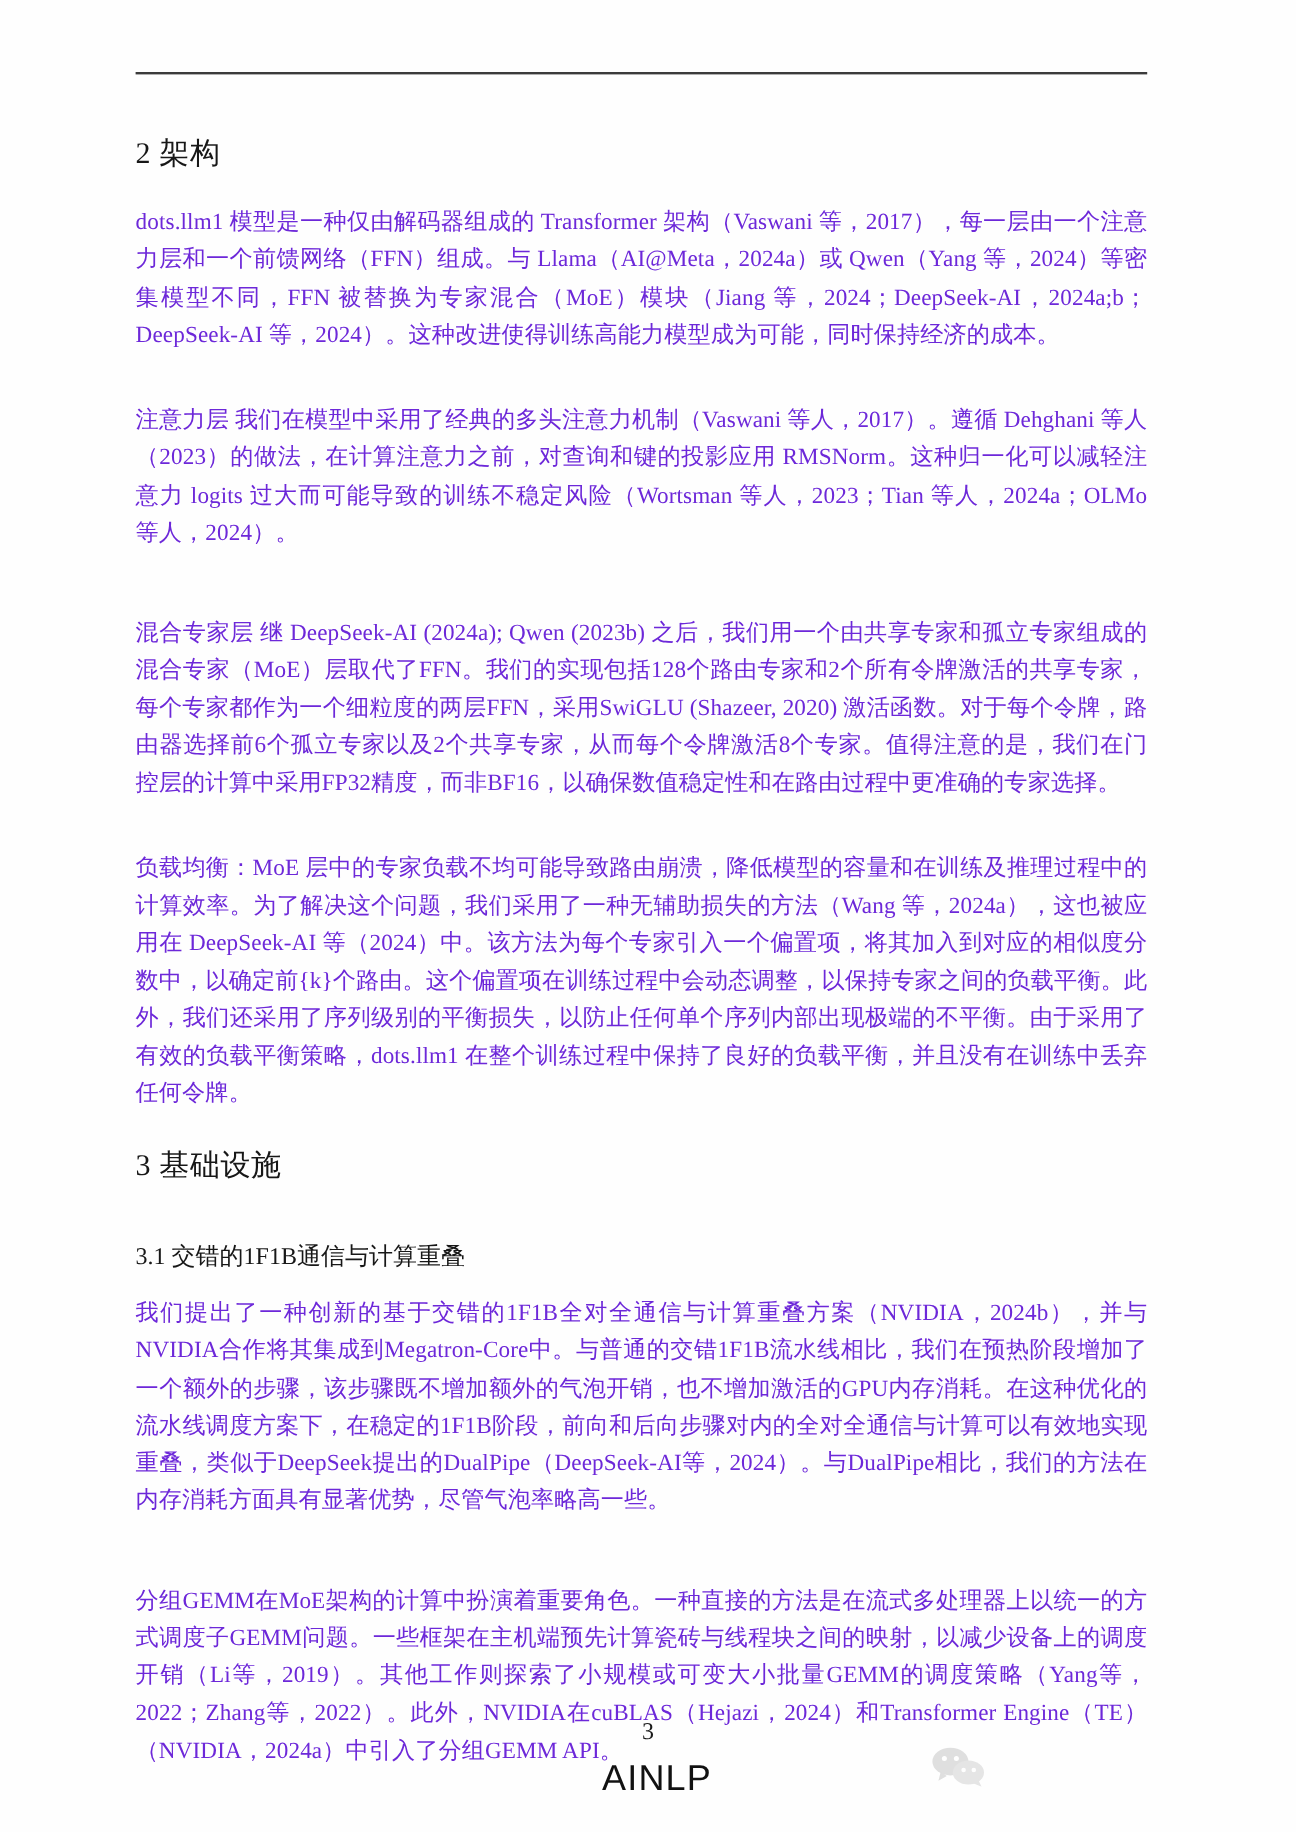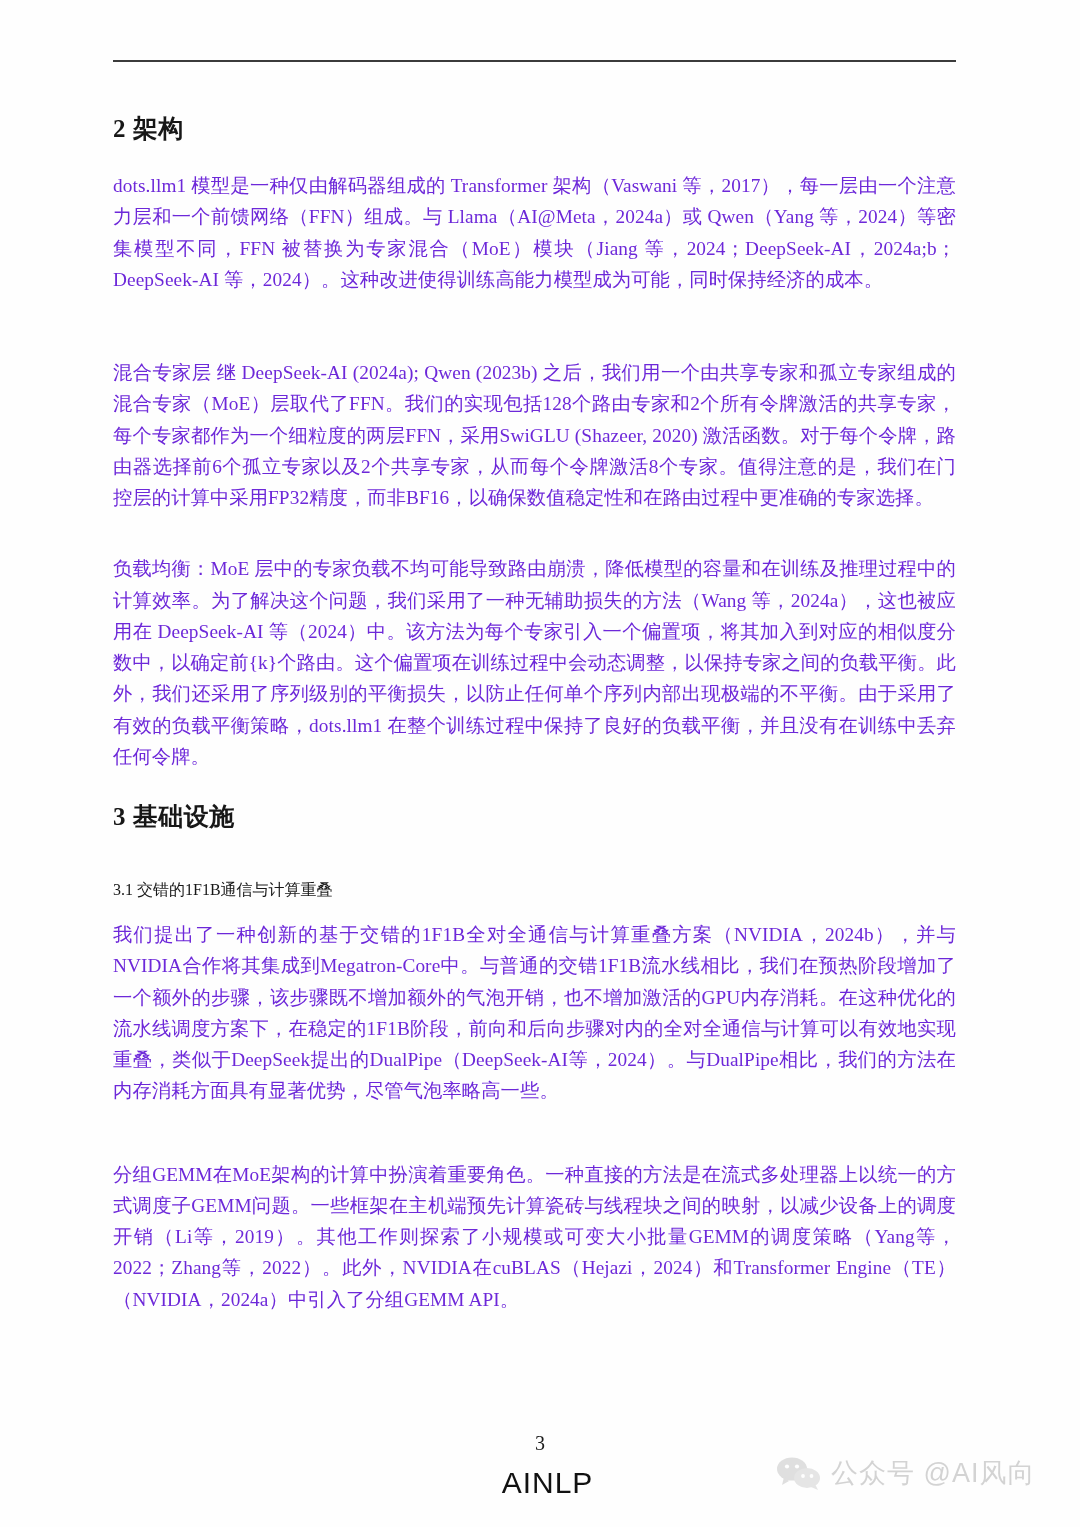--- a/index.html
+++ b/index.html
@@ -29,29 +29,29 @@
   }
   .top-rule {
     width: 843px;
     height: 0;
     border-top: 2.5px solid #3b3b3b;
     margin: 0 0 52px 0;
   }
   h2.section-title {
     font-family: "Liberation Serif", "DejaVu Serif", serif;
     font-size: 25px;
-    font-weight: 700;
+    font-weight: 400;
     letter-spacing: 0.5px;
     margin: 0 0 26px 0;
     line-height: 1.2;
     color: #171717;
   }
   h3.subsection-title {
     font-family: "Liberation Serif", "DejaVu Serif", serif;
-    font-size: 16px;
+    font-size: 20px;
     font-weight: 400;
     margin: 0 0 20px 0;
     line-height: 1.2;
     color: #171717;
   }
   p.body-text {
     font-size: 19.3px;
     line-height: 1.62;
     margin: 0 0 30px 0;
     text-align: justify;
@@ -111,20 +111,21 @@
   <div class="content">
 
     <div class="top-rule"></div>
 
     <h2 class="section-title">2 架构</h2>
 
     <p class="body-text">dots.llm1 模型是一种仅由解码器组成的 Transformer 架构（Vaswani 等，2017），每一层由一个注意力层和一个前馈网络（FFN）组成。与 Llama（AI@Meta，2024a）或 Qwen（Yang 等，2024）等密集模型不同，FFN 被替换为专家混合（MoE）模块（Jiang 等，2024；DeepSeek-AI，2024a;b；DeepSeek-AI 等，2024）。这种改进使得训练高能力模型成为可能，同时保持经济的成本。</p>
 
     <div class="gap-sm"></div>
 
+    <p class="body-text">注意力层 我们在模型中采用了经典的多头注意力机制（Vaswani 等人，2017）。遵循 Dehghani 等人（2023）的做法，在计算注意力之前，对查询和键的投影应用 RMSNorm。这种归一化可以减轻注意力 logits 过大而可能导致的训练不稳定风险（Wortsman 等人，2023；Tian 等人，2024a；OLMo 等人，2024）。</p>
 
     <div class="gap-lg"></div>
 
     <p class="body-text">混合专家层 继 DeepSeek-AI (2024a); Qwen (2023b) 之后，我们用一个由共享专家和孤立专家组成的混合专家（MoE）层取代了FFN。我们的实现包括128个路由专家和2个所有令牌激活的共享专家，每个专家都作为一个细粒度的两层FFN，采用SwiGLU (Shazeer, 2020) 激活函数。对于每个令牌，路由器选择前6个孤立专家以及2个共享专家，从而每个令牌激活8个专家。值得注意的是，我们在门控层的计算中采用FP32精度，而非BF16，以确保数值稳定性和在路由过程中更准确的专家选择。</p>
 
     <div class="gap-sm"></div>
 
     <p class="body-text">负载均衡：MoE 层中的专家负载不均可能导致路由崩溃，降低模型的容量和在训练及推理过程中的计算效率。为了解决这个问题，我们采用了一种无辅助损失的方法（Wang 等，2024a），这也被应用在 DeepSeek-AI 等（2024）中。该方法为每个专家引入一个偏置项，将其加入到对应的相似度分数中，以确定前{k}个路由。这个偏置项在训练过程中会动态调整，以保持专家之间的负载平衡。此外，我们还采用了序列级别的平衡损失，以防止任何单个序列内部出现极端的不平衡。由于采用了有效的负载平衡策略，dots.llm1 在整个训练过程中保持了良好的负载平衡，并且没有在训练中丢弃任何令牌。</p>
 
     <div class="sec3-wrap">
@@ -155,16 +156,15 @@
         <ellipse cx="16" cy="13" rx="15" ry="11.5" fill="#b5b5b5"></ellipse>
         <polygon points="8,21 6,29 13,25" fill="#b5b5b5"></polygon>
         <circle cx="11" cy="10.5" r="2.1" fill="#ffffff"></circle>
         <circle cx="21" cy="10.5" r="2.1" fill="#ffffff"></circle>
         <ellipse cx="31" cy="22" rx="13" ry="10" fill="#c3c3c3"></ellipse>
         <polygon points="39,28 42,34 35,31" fill="#c3c3c3"></polygon>
         <circle cx="27" cy="20" r="1.9" fill="#ffffff"></circle>
         <circle cx="35.5" cy="20" r="1.9" fill="#ffffff"></circle>
       </svg>
     </span>
-    <span class="wm-text">公众号 @AI风向</span>
   </div>
 
 </div>
 
 </body></html>

